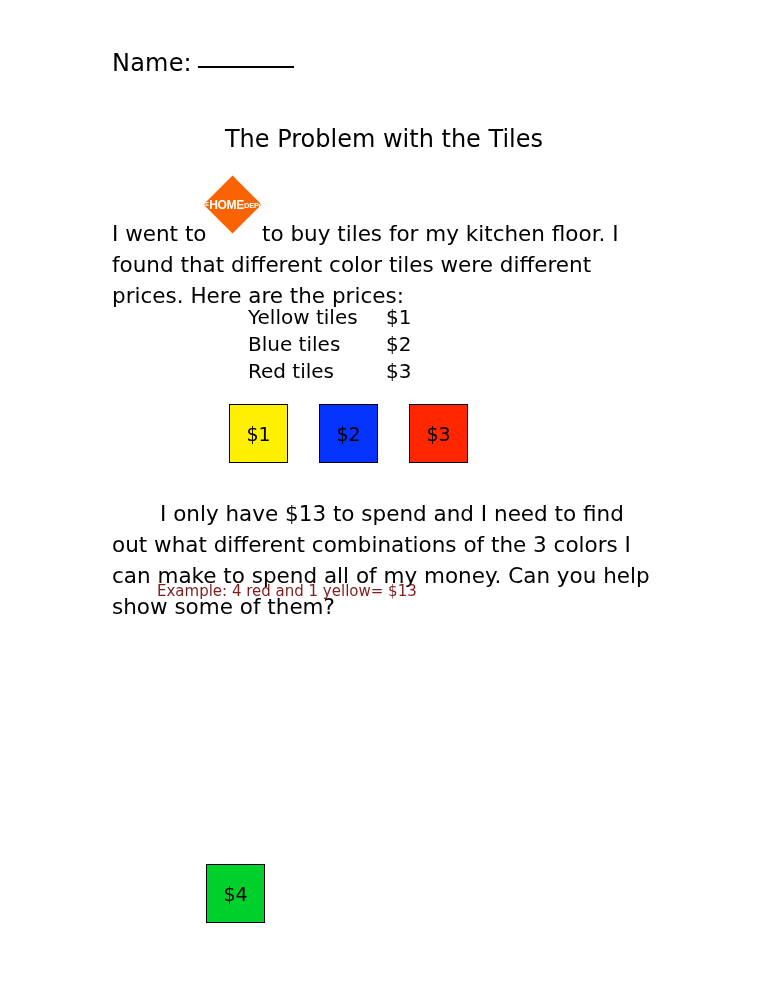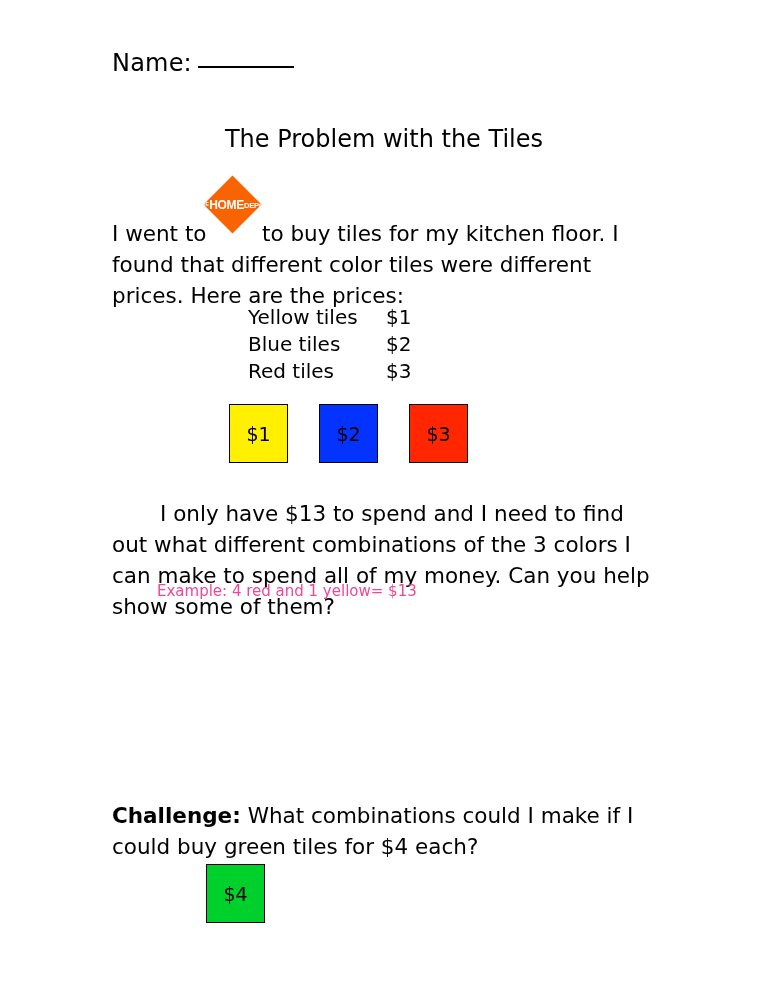--- a/index.html
+++ b/index.html
@@ -209,23 +209,20 @@
   </div>
 
   <div class="tiles-row">
     <div class="tile" style="background:#FFF000;">$1</div>
     <div class="tile" style="background:#0433FF;">$2</div>
     <div class="tile" style="background:#FF2600;">$3</div>
   </div>
 
   <div class="para p2">I only have $13 to spend and I need to find out what different combinations of the 3 colors I can make to spend all of my money. Can you help show some of them?</div>
 
-  <div class="example" style="color: #ec4899;">Example: 4 red and 1 yellow= $13</div>
-
-  <div class="challenge">
-    <b>Challenge:</b><span> What combinations could I make if I could buy green tiles for $4 each?</span>
-  </div>
+  <div class="example" style="color: #7f1d1d;">Example: 4 red and 1 yellow= $13</div>
+
 
   <div class="green-tile-wrap">
     <div class="tile" style="background:#00D02B;">$4</div>
   </div>
 
 </div>
 
 </body></html>

